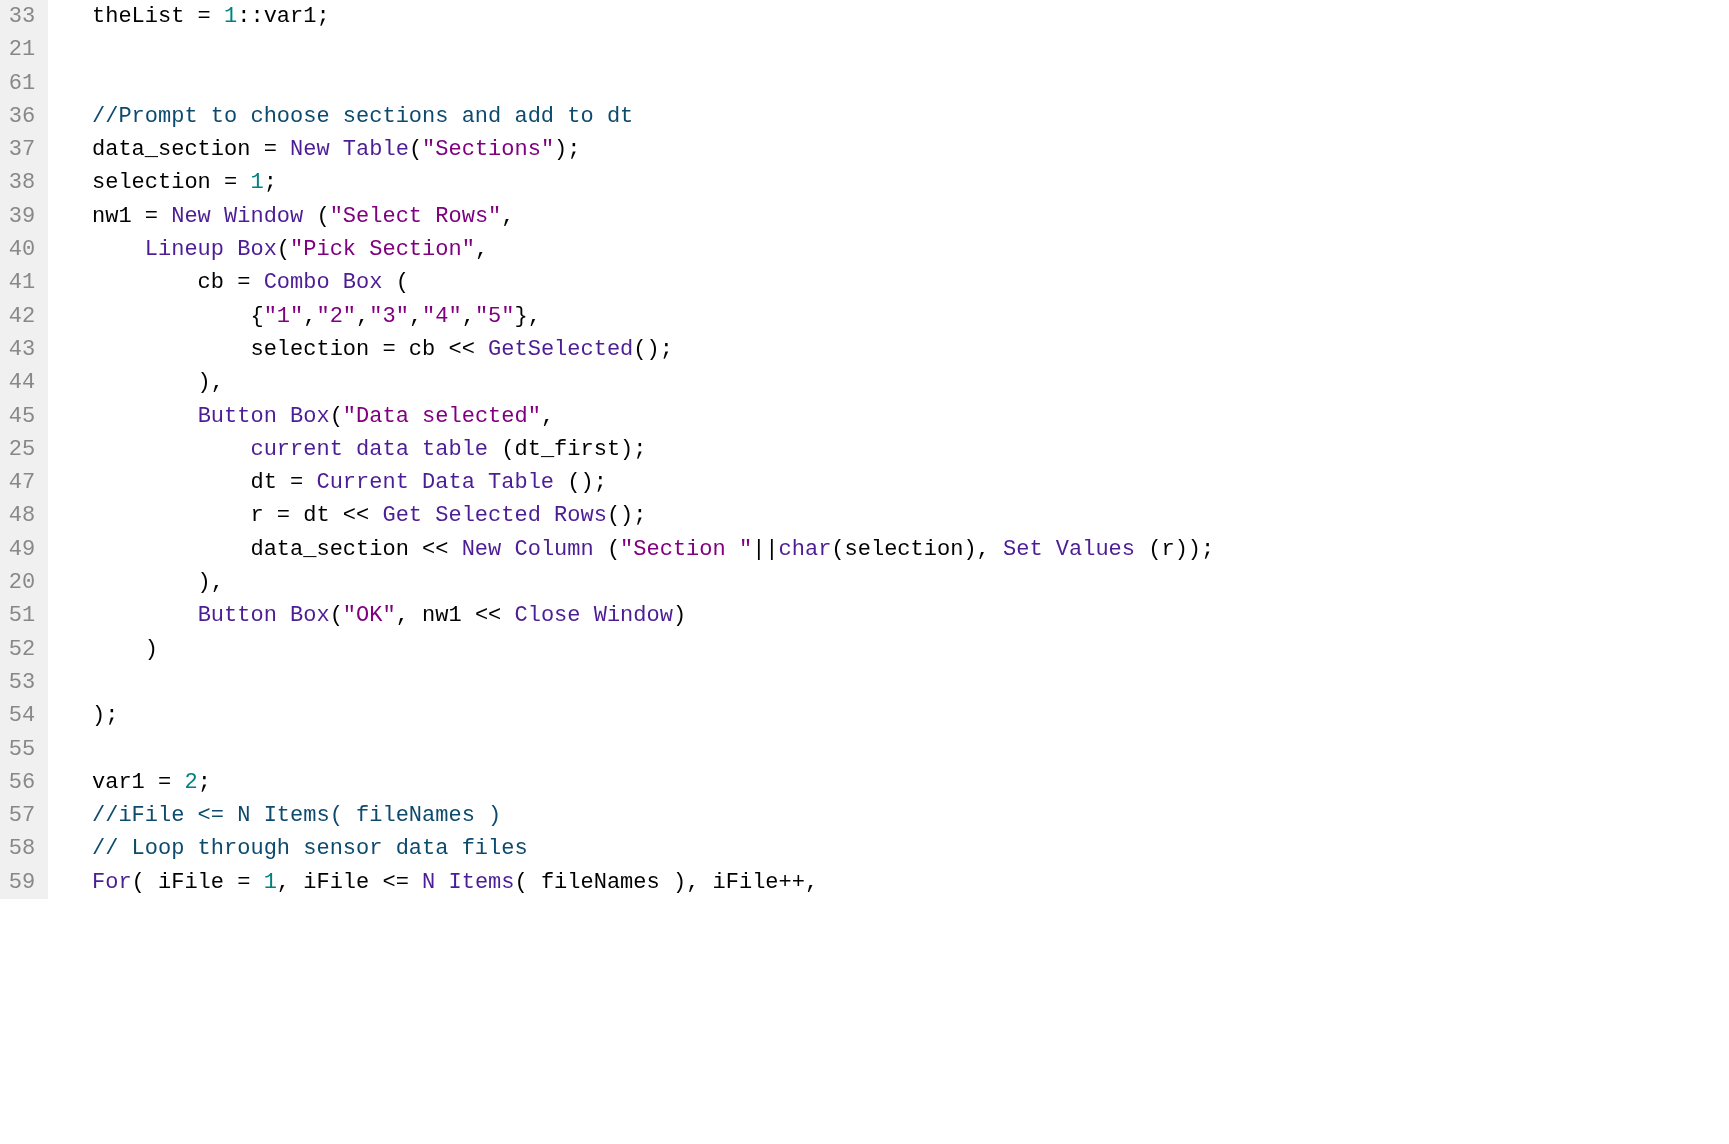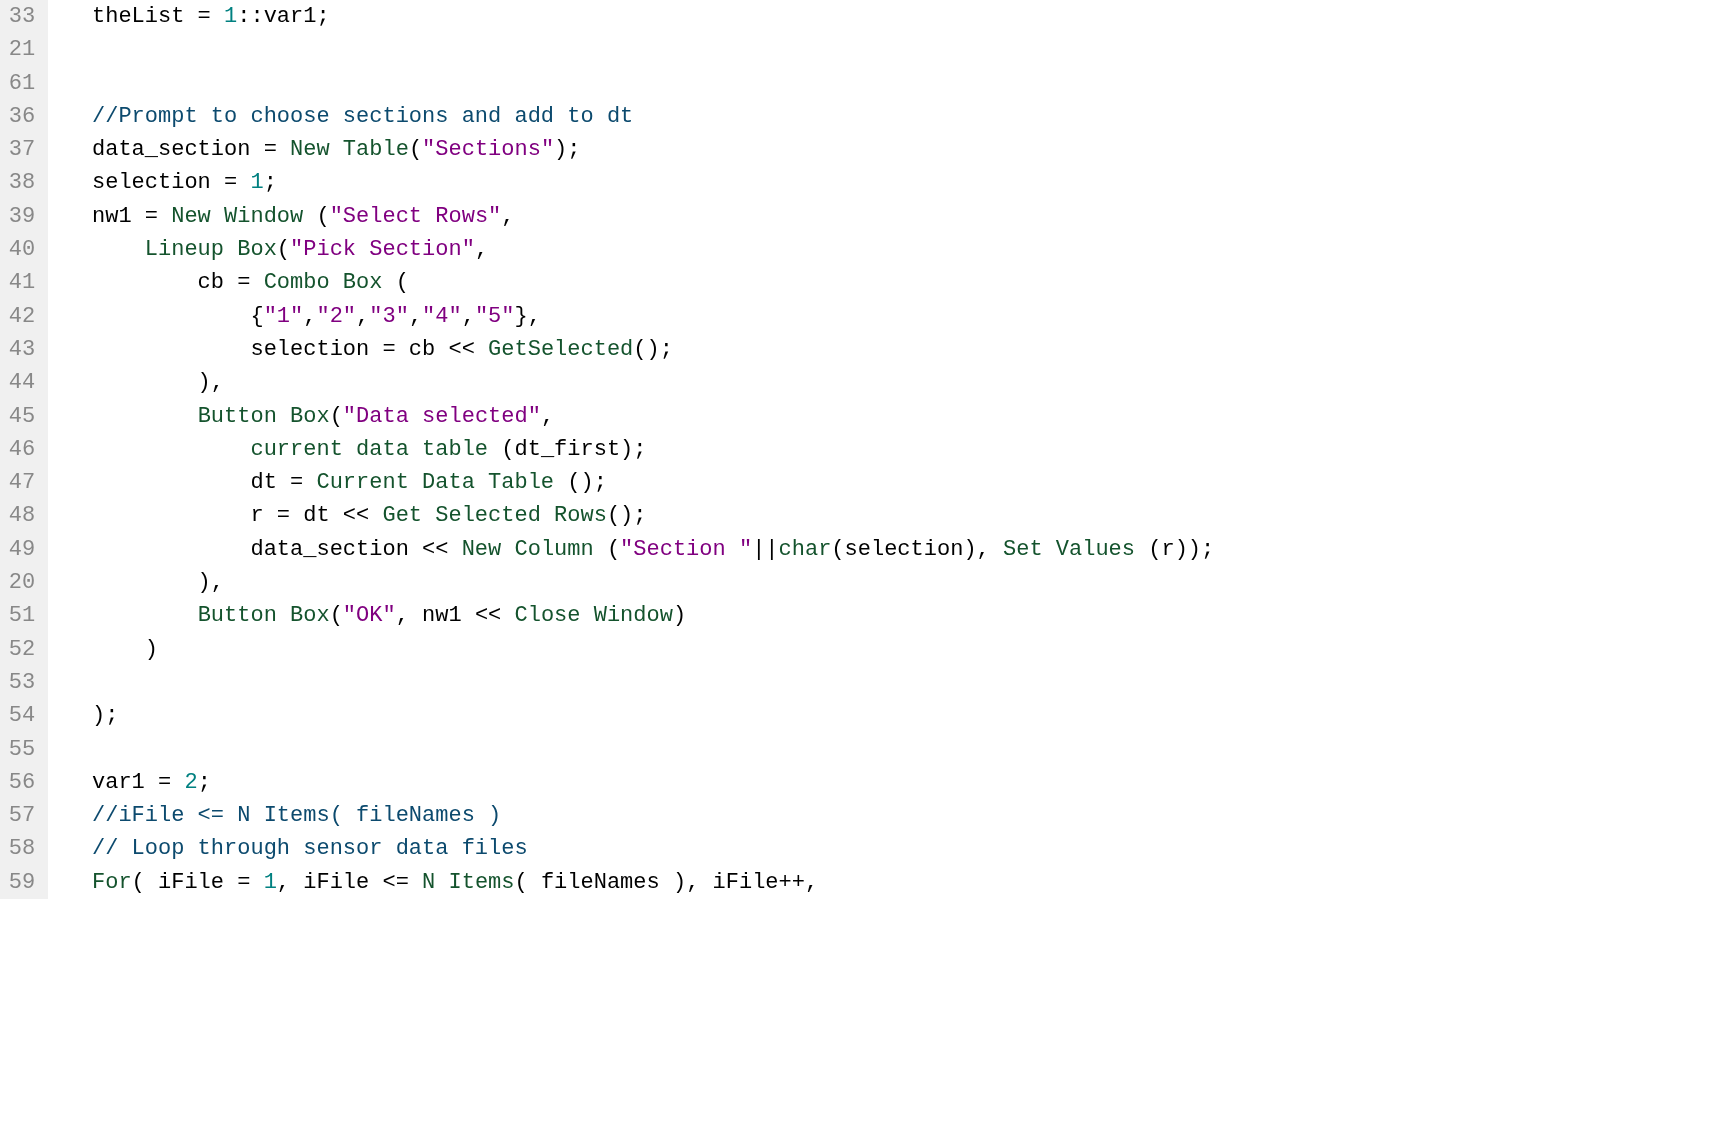--- a/index.html
+++ b/index.html
@@ -26,21 +26,21 @@
       margin-left: 36px;
     }
     .line-num {
       display: block;
       height: 33.3px;
     }
     .code-line {
       display: block;
       height: 33.3px;
     }
-    .kw { color: #14532d; }
+    .kw { color: #4c1d95; }
     .str { color: #800080; }
     .num { color: #008080; }
     .cmt { color: #0c4a6e; }
     .id { color: #000000; }
   </style>
 </head>
 <body>
 
 <div class="gutter" id="gutter">
     <span class="line-num">33</span>
@@ -49,21 +49,21 @@
     <span class="line-num">36</span>
     <span class="line-num">37</span>
     <span class="line-num">38</span>
     <span class="line-num">39</span>
     <span class="line-num">40</span>
     <span class="line-num">41</span>
     <span class="line-num">42</span>
     <span class="line-num">43</span>
     <span class="line-num">44</span>
     <span class="line-num">45</span>
-    <span class="line-num">46</span>
+    <span class="line-num">25</span>
     <span class="line-num">47</span>
     <span class="line-num">48</span>
     <span class="line-num">49</span>
     <span class="line-num">20</span>
     <span class="line-num">51</span>
     <span class="line-num">52</span>
     <span class="line-num">53</span>
     <span class="line-num">54</span>
     <span class="line-num">55</span>
     <span class="line-num">56</span>

